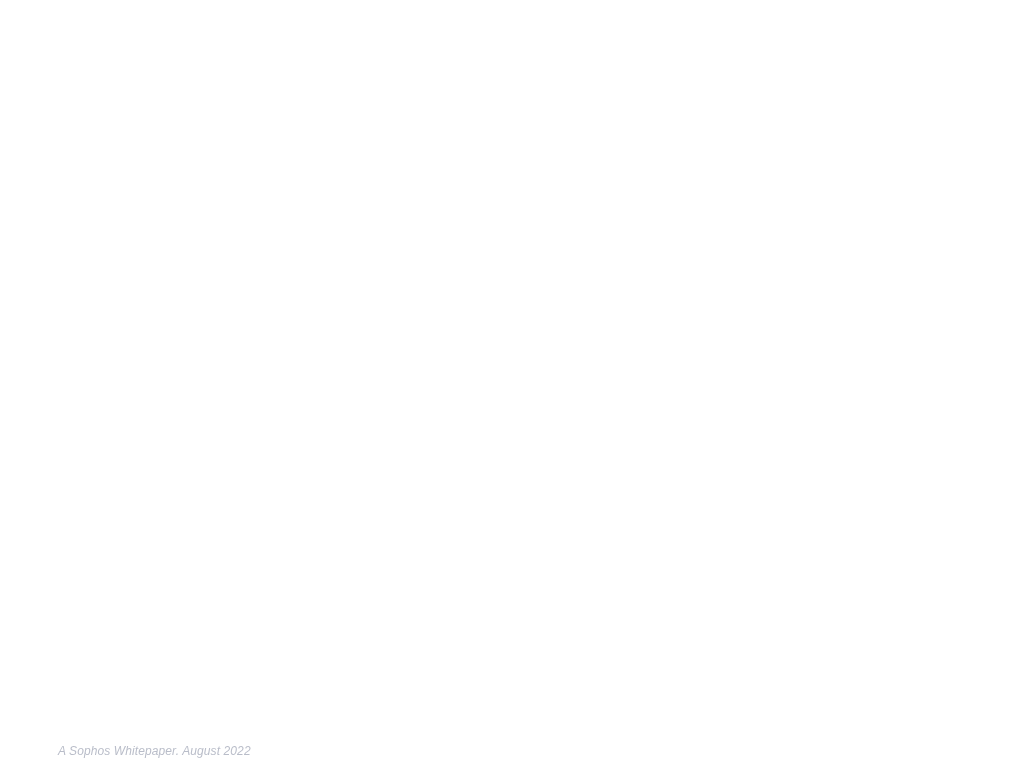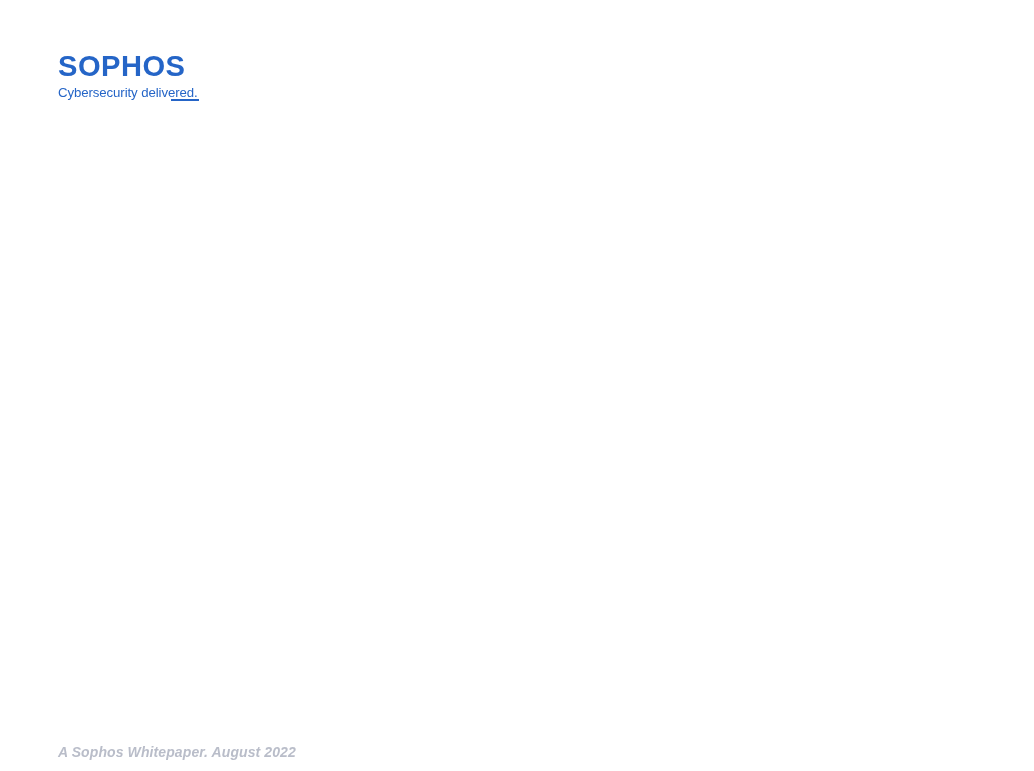--- a/index.html
+++ b/index.html
@@ -92,38 +92,31 @@
     transform: scaleX(0.985);
     transform-origin: left center;
   }
 
   
   .footer {
     position: absolute;
     left: 58px;
     top: 744px;
     font-family: "Liberation Sans", sans-serif;
-    font-size: 14px;
+    font-size: 12px;
     font-style: italic;
-    font-weight: 700;
+    font-weight: 400;
     letter-spacing: 0.1px;
     line-height: 1.2;
     color: #B9BDC9;
     white-space: nowrap;
   }
 </style>
 </head>
 <body>
 
 <div class="page">
 
-  <div class="logo">
-    <span class="logo-wordmark">SOPHOS</span>
-    <span class="logo-tagline-wrap">
-      <span class="logo-tagline">Cybersecurity delivered.</span>
-      <span class="logo-accent"></span>
-    </span>
-  </div>
 
 
   <div class="footer">A Sophos Whitepaper. August 2022</div>
 
 </div>
 
 </body></html>

